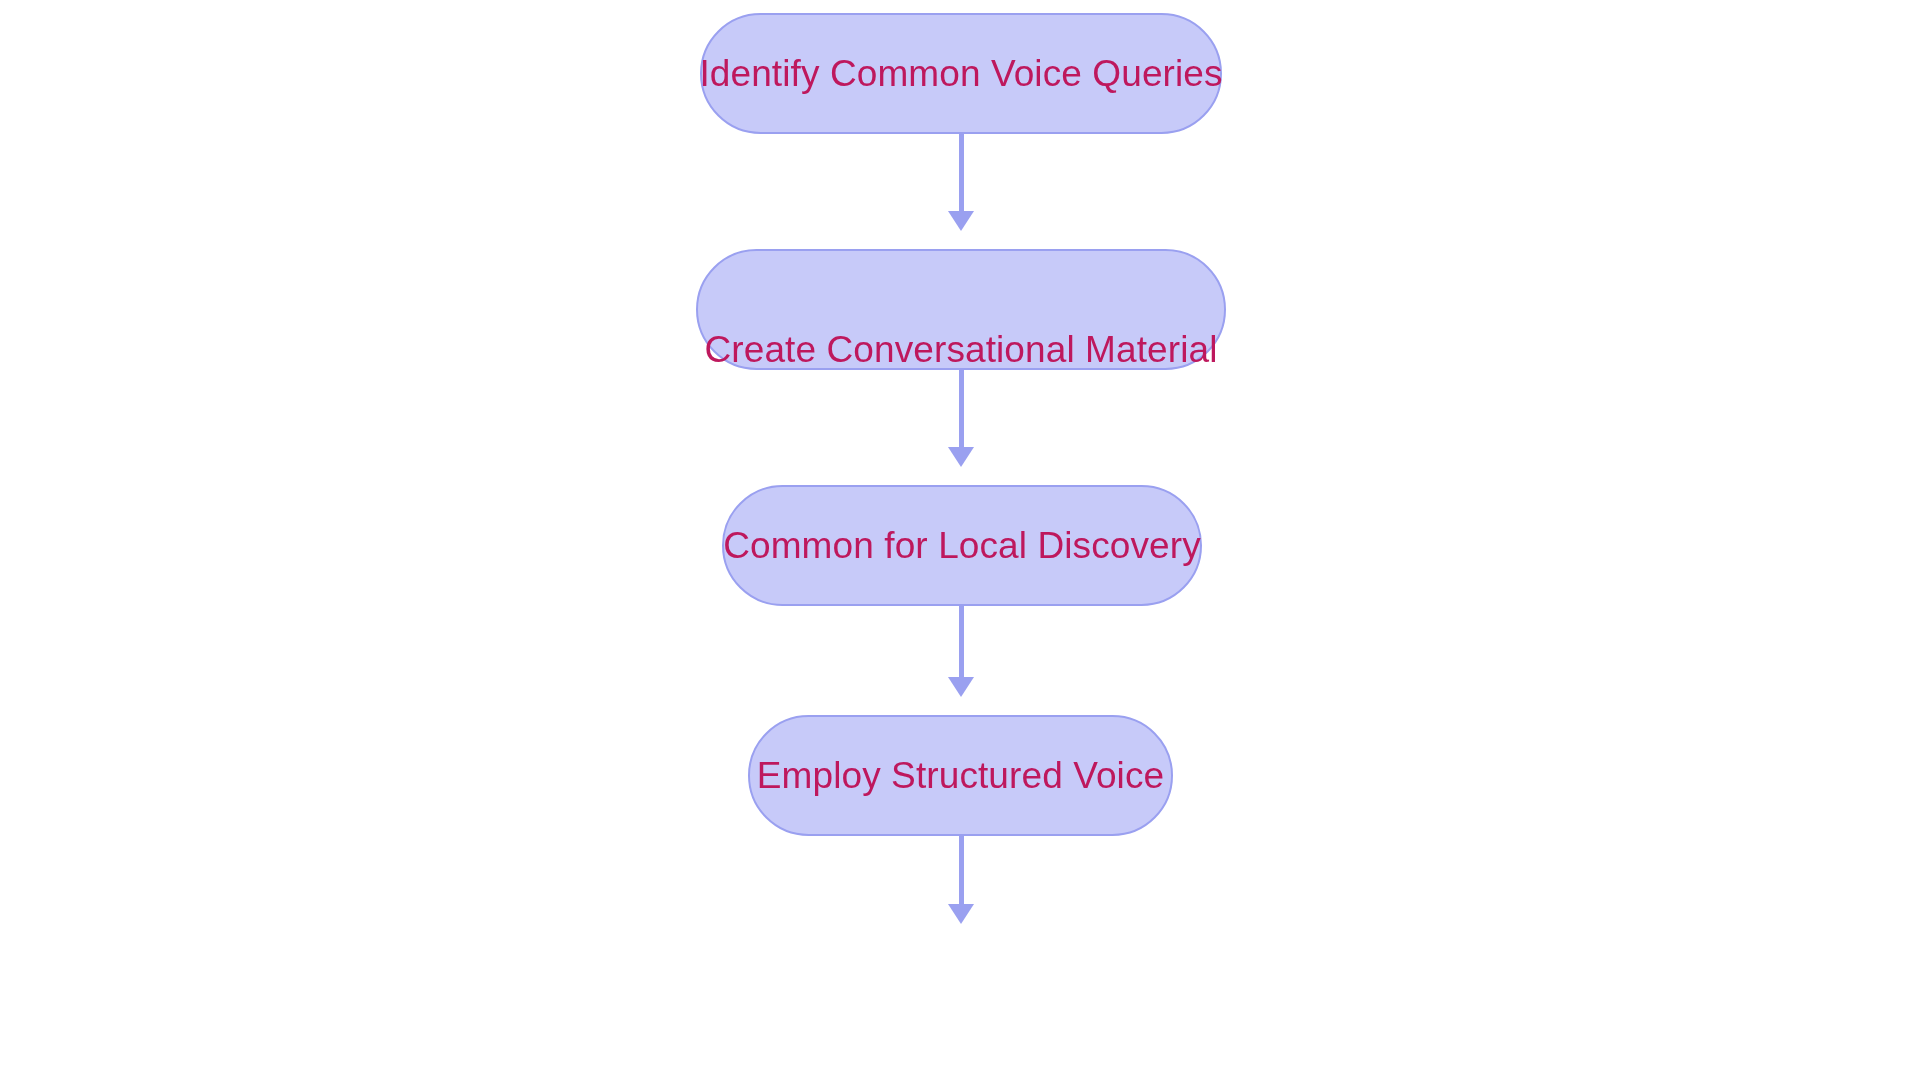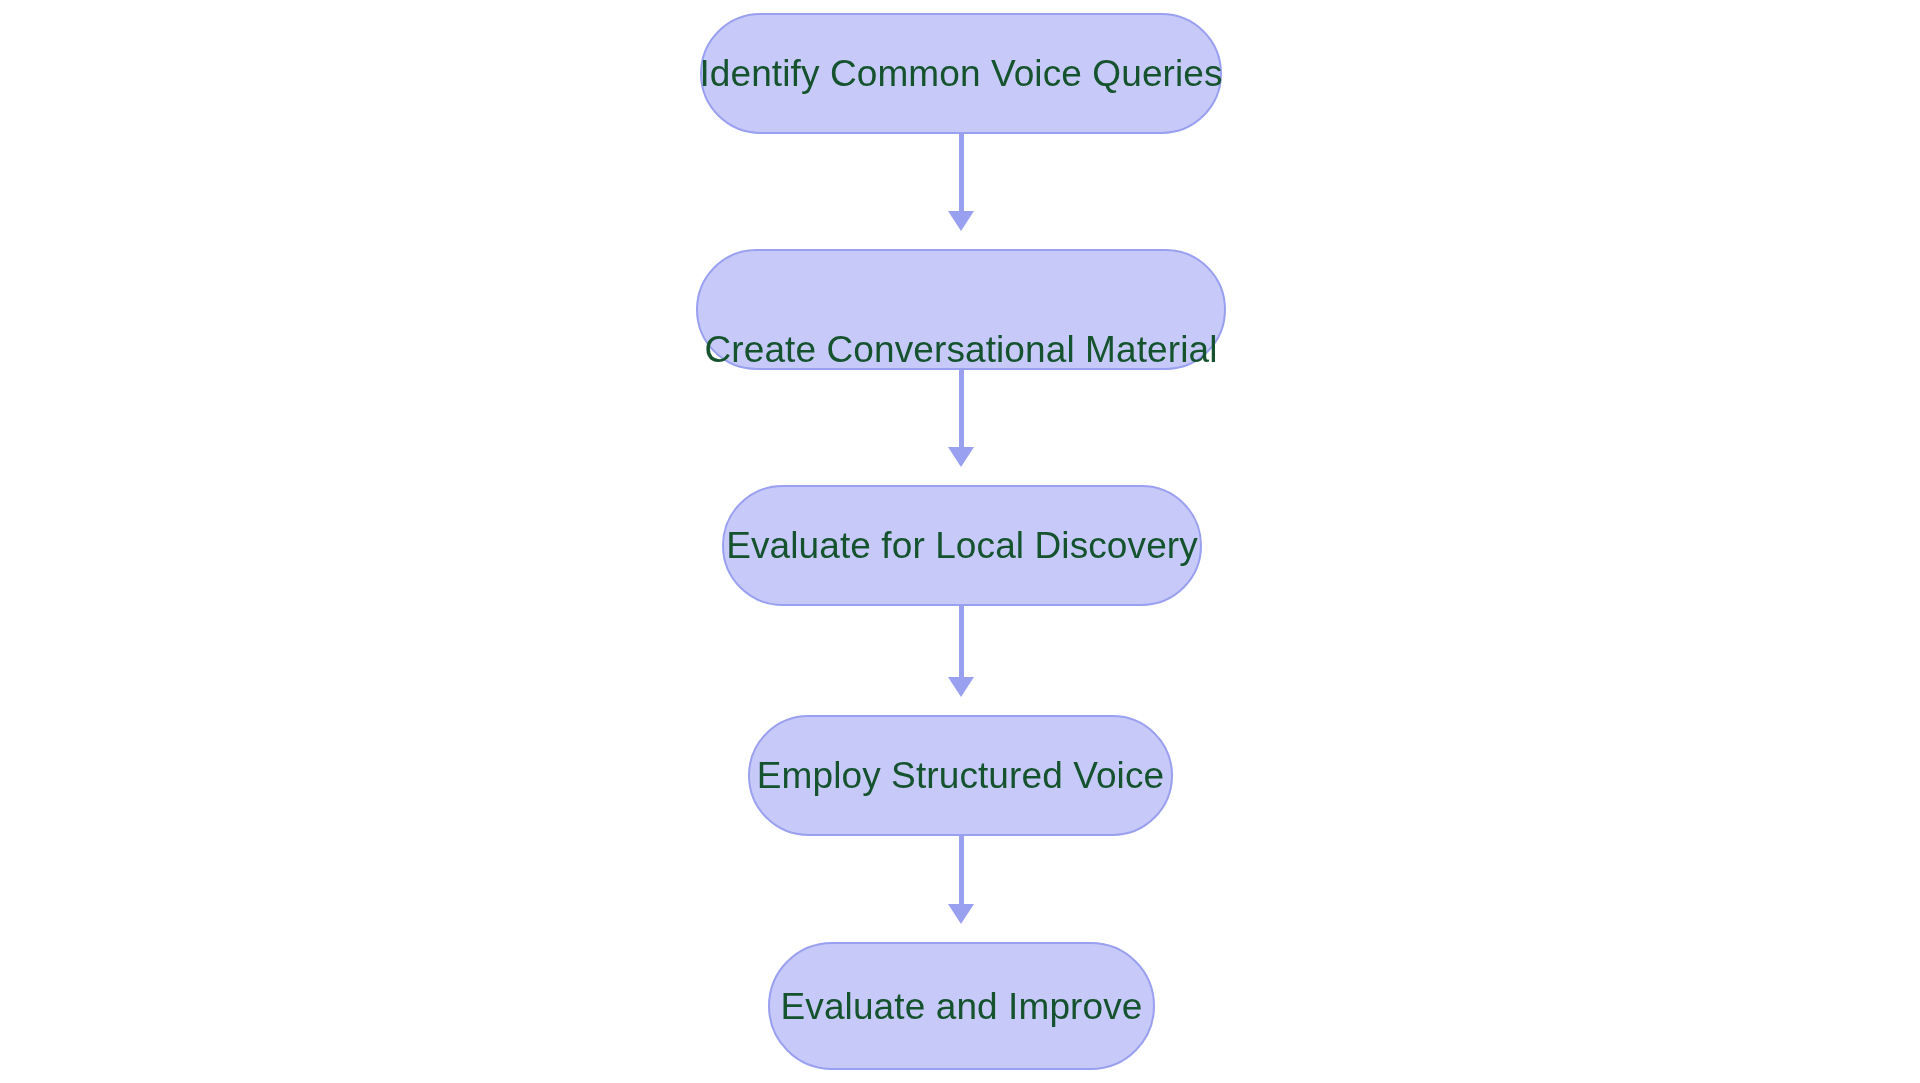--- a/index.html
+++ b/index.html
@@ -33,21 +33,21 @@
     justify-content: center;
     color: #3933d4;
     font-family: "Liberation Sans", sans-serif;
     font-weight: 400;
     letter-spacing: 0.1px;
     white-space: nowrap;
     user-select: none;
   }
 
   .flow-node .node-label {
-    color: #14532d;
+    color: #be185d;
     line-height: 1;
   }
 
   
   .node-1 { left: 700px;  top: 13px;   width: 522px; height: 121px; font-size: 37px; }
   .node-2 { left: 696px;  top: 249px;  width: 530px; height: 121px; font-size: 37px; align-items: flex-end; }
   .node-3 { left: 722px;  top: 485px;  width: 480px; height: 121px; font-size: 37px; }
   .node-4 { left: 748px;  top: 715px;  width: 425px; height: 121px; font-size: 37px; }
   .node-5 { left: 768px;  top: 942px;  width: 387px; height: 128px; font-size: 37px; }
 
@@ -106,34 +106,31 @@
   <div class="flow-node node-2">
     <span class="node-label">Create Conversational Material</span>
   </div>
 
   <div class="connector conn-2">
     <div class="conn-line"></div>
     <div class="conn-head"></div>
   </div>
 
   <div class="flow-node node-3">
-    <span class="node-label">Evaluate for Local Discovery</span>
+    <span class="node-label">Common for Local Discovery</span>
   </div>
 
   <div class="connector conn-3">
     <div class="conn-line"></div>
     <div class="conn-head"></div>
   </div>
 
   <div class="flow-node node-4">
     <span class="node-label">Employ Structured Voice</span>
   </div>
 
   <div class="connector conn-4">
     <div class="conn-line"></div>
     <div class="conn-head"></div>
   </div>
 
-  <div class="flow-node node-5">
-    <span class="node-label">Evaluate and Improve</span>
-  </div>
 
 </div>
 
 </body></html>

